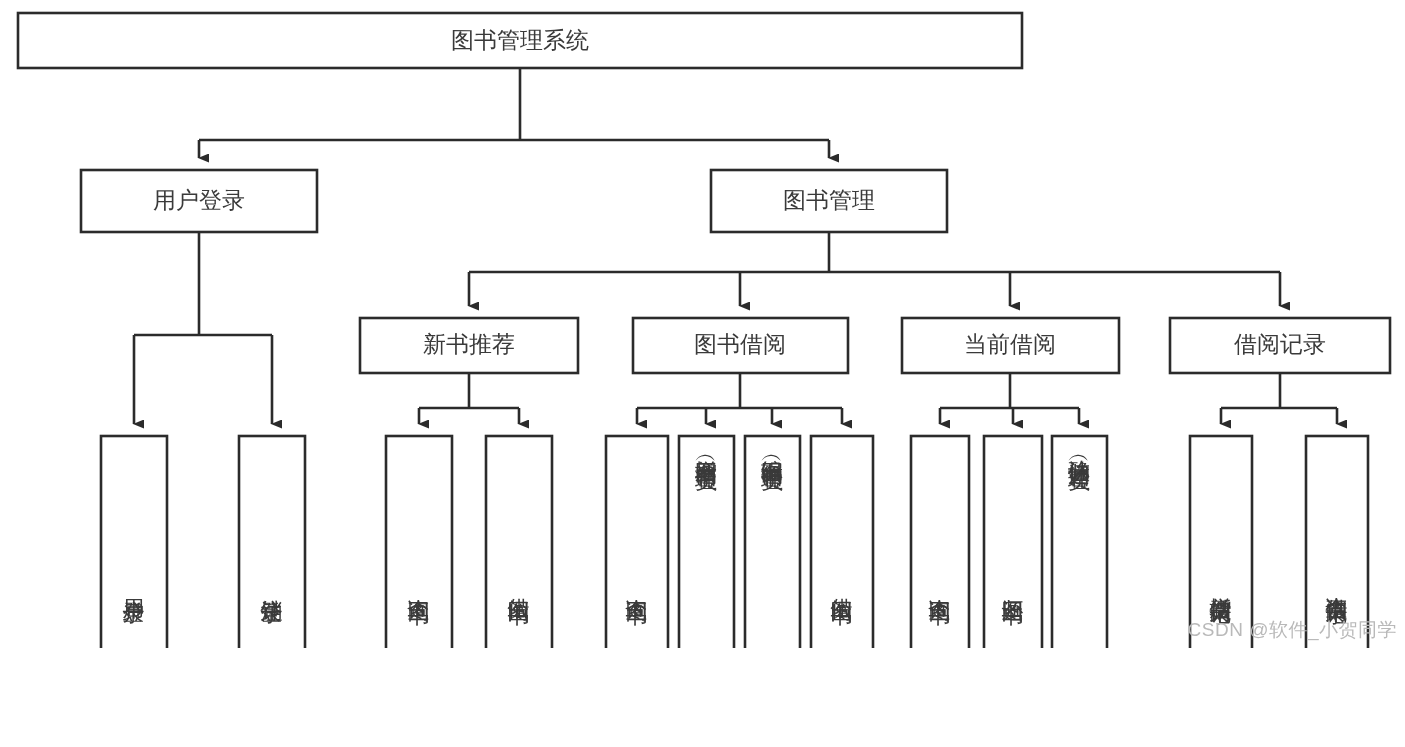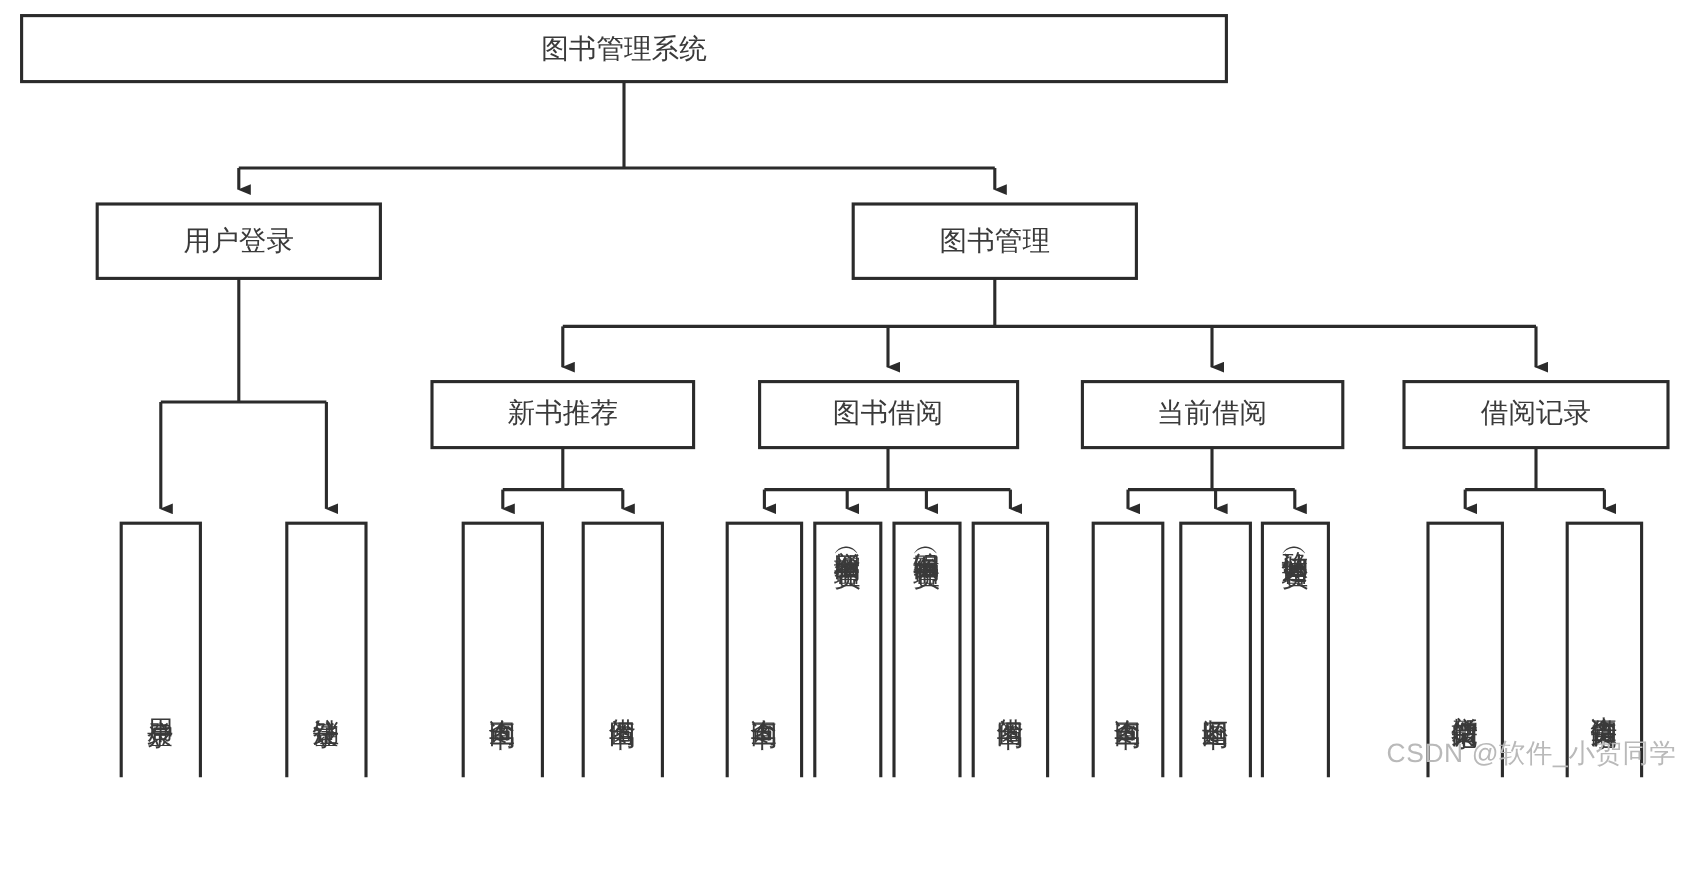--- a/index.html
+++ b/index.html
@@ -58,21 +58,21 @@
     line-height: 1.05;
     color: #3a3a3a;
     letter-spacing: 1.5px;
     white-space: nowrap;
   }
   .watermark {
     position: absolute;
     right: 8px;
     bottom: 5px;
     font-family: "Liberation Sans", "DejaVu Sans", sans-serif;
-    font-size: 22px;
+    font-size: 19px;
     color: #b9b9b9;
     letter-spacing: 0.5px;
     white-space: nowrap;
   }
 </style>
 </head>
 <body>
 
 <div id="diagram-root">
 

